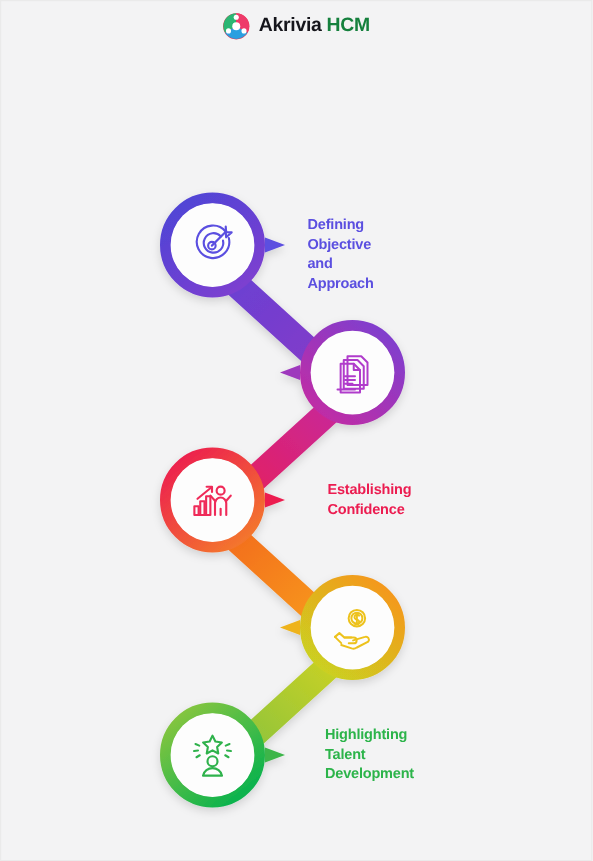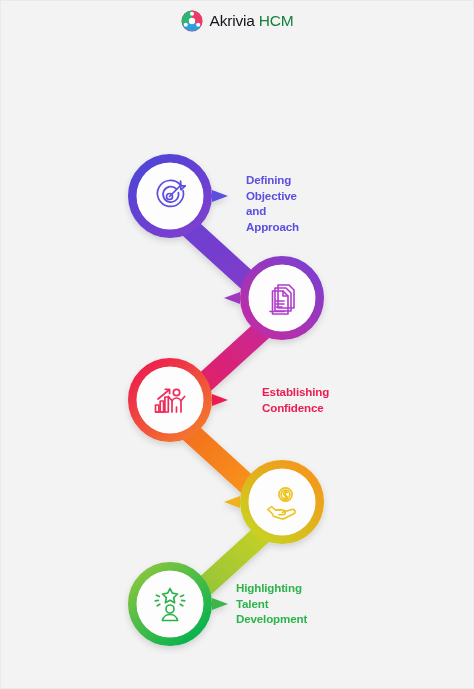--- a/index.html
+++ b/index.html
@@ -17,21 +17,21 @@
     overflow:hidden;
   }
 
   
   .brand{
     position:absolute;top:10px;left:0;right:0;
     display:flex;align-items:center;justify-content:center;gap:7px;
   }
   .brand-mark{width:22px;height:22px;position:relative;flex:0 0 auto;}
   .brand-text{
-    font-size:15.5px;font-weight:normal;letter-spacing:-.2px;
+    font-size:15.5px;font-weight:bold;letter-spacing:-.2px;
     display:flex;gap:4px;align-items:baseline;
   }
   .brand-a{color:#15151b;}
   .brand-h{color:#15803d;}
 
   .title{
     position:absolute;top:56px;left:40px;right:40px;
     text-align:center;
     font-size:19.5px;line-height:26px;font-weight:bold;
     color:#232326;letter-spacing:-.35px;
@@ -68,21 +68,21 @@
   #step-1 .label{left:246px;top:32px;color:#5b4fe0;}
 
   #step-2 .node{left:240px;top:116px;}
 
   #step-3 .node{left:128px;top:218px;}
   #step-3 .label{left:262px;top:244px;color:#ec1c50;}
 
   #step-4 .node{left:240px;top:320px;}
 
   #step-5 .node{left:128px;top:422px;}
-  #step-5 .label{left:236px;top:440px;color:#2cb44a;}
+  #step-5 .label{left:260px;top:440px;color:#2cb44a;}
 </style>
 </head>
 <body>
 
 <div class="page">
 
   <div class="brand">
     <div class="brand-mark">
       <svg viewBox="0 0 44 44" width="22" height="22">
         <circle cx="22" cy="22" r="21" fill="#e8344e"></circle>

